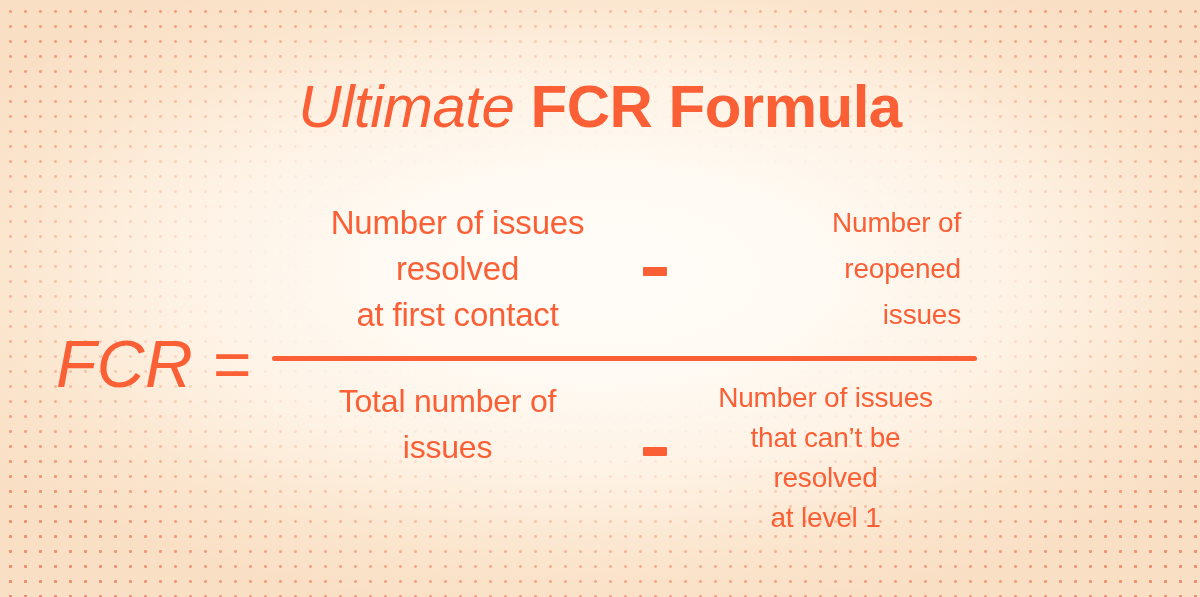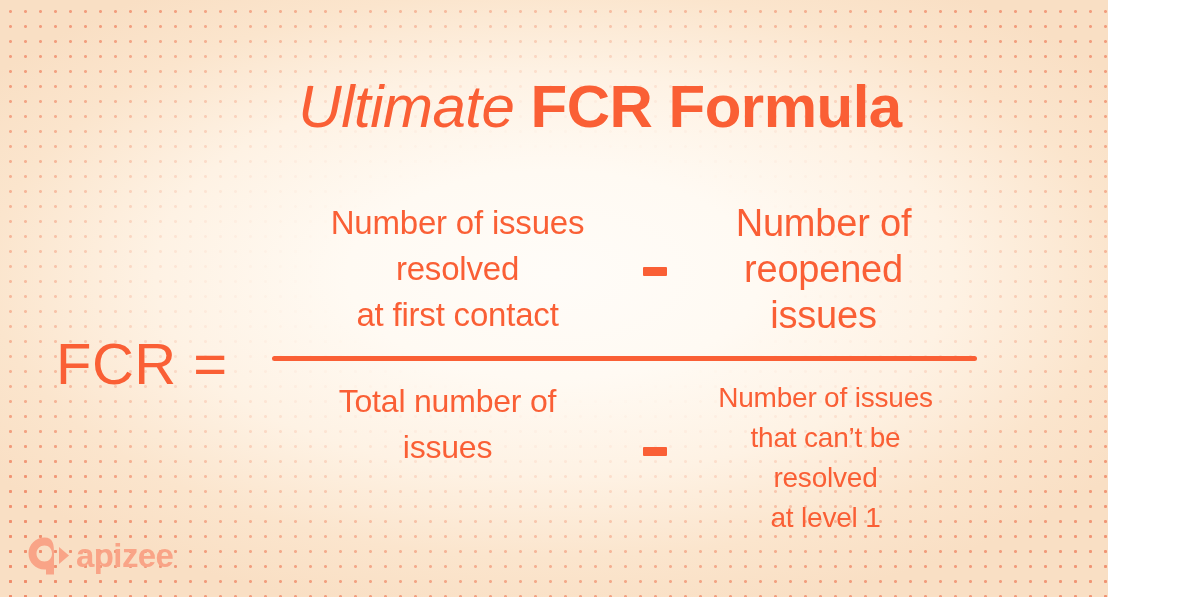--- a/index.html
+++ b/index.html
@@ -8,21 +8,21 @@
   }
   body {
     width: 1200px;
     height: 597px;
     overflow: hidden;
     font-family: "Liberation Sans", sans-serif;
   }
 
   #infographic {
     position: relative;
-    width: 1108px;
+    width: 1200px;
     height: 597px;
     overflow: hidden;
     background-color: #0c4a6e;
   }
 
   
   .bg-base {
     position: absolute;
     inset: 0;
     background:
@@ -93,26 +93,27 @@
 
   
   .formula {
     position: absolute;
     inset: 0;
   }
   .lhs {
     position: absolute;
     left: 56px;
     top: 329px;
-    font-size: 58px;
+    font-size: 66px;
     line-height: 70px;
     font-weight: 500;
     color: #FA5F35;
     white-space: nowrap;
     letter-spacing: 0.5px;
+    font-style: italic;
   }
   .multiplier {
     position: absolute;
     left: 991px;
     top: 331px;
     font-size: 58px;
     line-height: 66px;
     font-weight: 600;
     color: #FA5F35;
     white-space: nowrap;
@@ -142,22 +143,23 @@
     left: 285px;
     top: 200px;
     width: 345px;
     font-size: 33px;
     line-height: 46px;
   }
   .term-numerator-right {
     left: 686px;
     top: 200px;
     width: 275px;
-    font-size: 38px;
+    font-size: 28px;
     line-height: 46px;
+    text-align: right;
   }
   .term-denominator-left {
     left: 280px;
     top: 378px;
     width: 335px;
     font-size: 32px;
     line-height: 46px;
   }
   .term-denominator-right {
     left: 678px;
@@ -239,21 +241,14 @@
 
     <div class="minus minus-denominator"></div>
 
     <div class="term term-denominator-right">Number of issues
 that can’t be
 resolved
 at level 1</div>
 
   </div>
 
-  <div class="logo">
-    <svg class="logo-mark" viewBox="0 0 46 42">
-      <path d="M18.5 2.5 C9.6 2.5 2.5 9.6 2.5 18.5 C2.5 27.4 9.6 34.5 18.5 34.5 L20 34.5 L20 39.5 L28 39.5 L28 18.5 C28 9.6 27.4 2.5 18.5 2.5 Z M18.5 10.5 C22.9 10.5 26 13.9 26 18.5 C26 23.1 22.9 26.5 18.5 26.5 C14.1 26.5 10.5 23.1 10.5 18.5 C10.5 13.9 14.1 10.5 18.5 10.5 Z" fill="#F9A487"></path>
-      <path d="M33 12 L43 20.5 L33 29 Z" fill="#F9A487"></path>
-    </svg>
-    <span class="logo-word">apizee</span>
-  </div>
 
 </div>
 
 </body></html>

